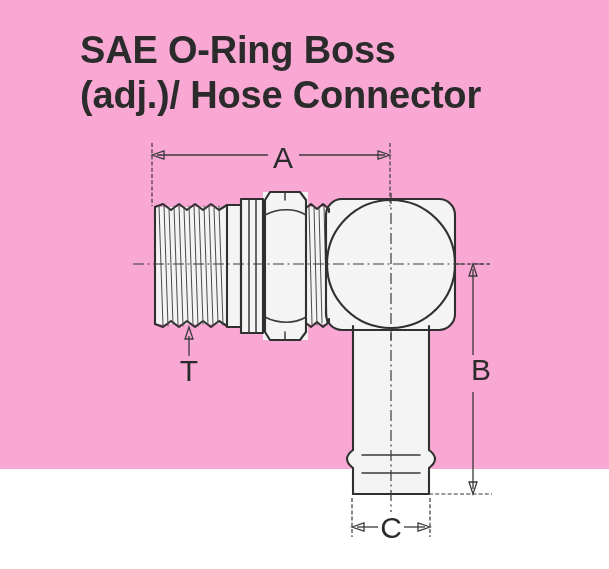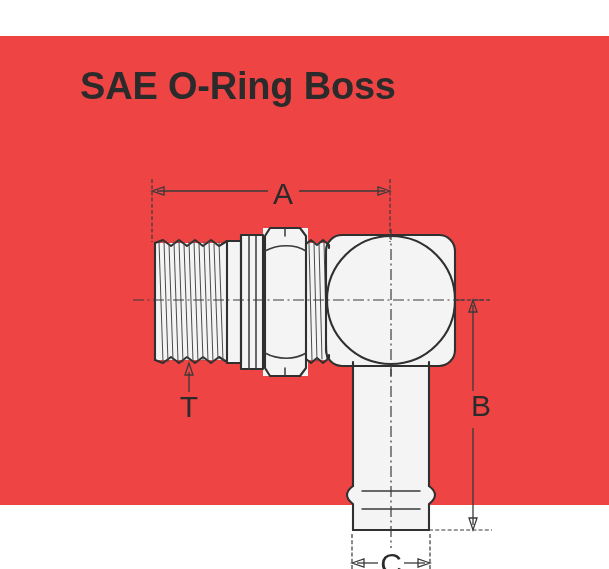--- a/index.html
+++ b/index.html
@@ -11,22 +11,21 @@
   body {
     width: 609px;
     height: 569px;
     overflow: hidden;
     font-family: "Liberation Sans", sans-serif;
   }
   #page {
     position: relative;
     width: 609px;
     height: 469px;
-    background: #ef4444;
-    margin-top: 36px;
+    background: #f9a8d4;
   }
   .title-block {
     position: absolute;
     left: 80px;
     top: 28px;
     width: 520px;
   }
   .title-line {
     font-family: "Liberation Sans", sans-serif;
     font-weight: bold;
@@ -58,20 +57,21 @@
     fill: #2b2b2b;
   }
 </style>
 </head>
 <body>
 
 <div id="page">
 
   <div class="title-block">
     <div class="title-line">SAE O-Ring Boss</div>
+    <div class="title-line">(adj.)/ Hose Connector</div>
   </div>
 
   <svg id="drawing" viewBox="0 0 609 569">
 
     <g>
 
       <rect class="part-fill" x="155" y="207" width="72" height="117"></rect>
 
       <rect class="part-fill" x="227" y="205" width="14" height="122"></rect>
       <rect class="part-fill" x="241" y="199" width="22" height="134"></rect>

